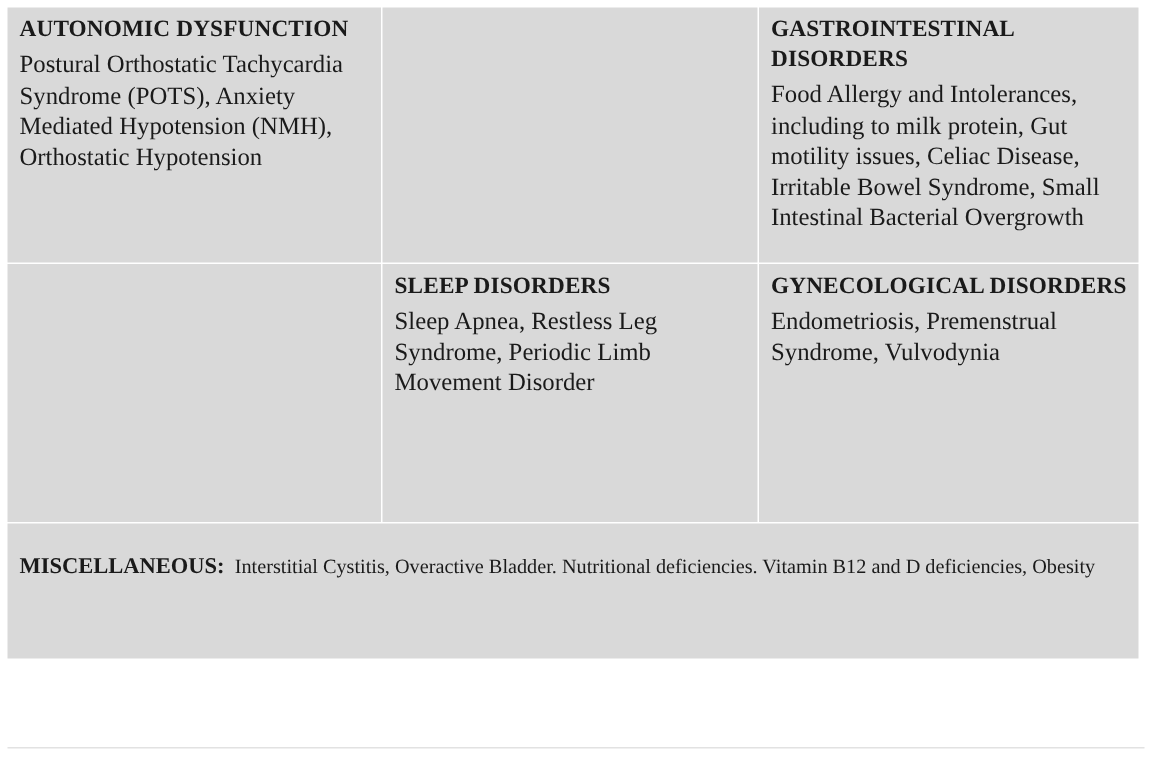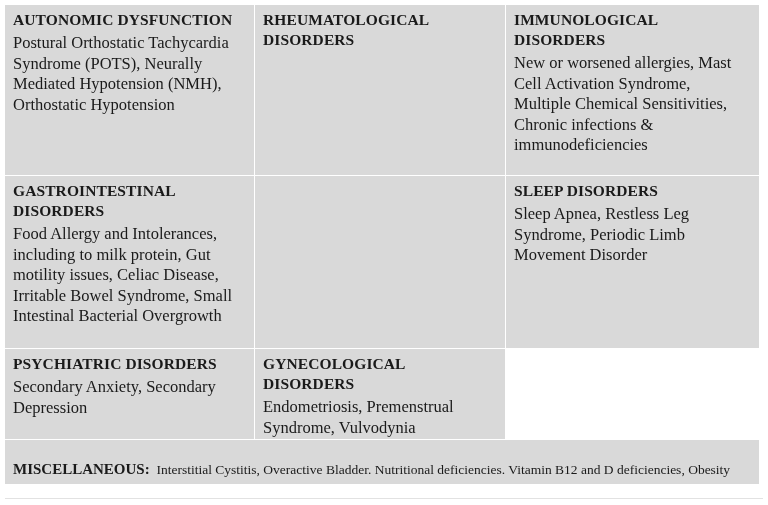--- a/index.html
+++ b/index.html
@@ -14,42 +14,33 @@
   .misc { grid-column: 1 / 4; font-size: 13.5px; line-height: 18px; padding-top: 20px; }
   .misc .mtitle { font-weight: bold; font-size: 15px; }
   .bottom-line { position: absolute; left: 5px; top: 498px; width: 758px; height: 1px; background: #e2e2e2; }
 </style>
 </head>
 <body>
 
 <div class="grid">
   <div class="cell">
     <div class="title">AUTONOMIC DYSFUNCTION</div>
-    <div class="body">Postural Orthostatic Tachycardia Syndrome (POTS), Neurally Mediated Hypotension (NMH), Orthostatic Hypotension</div>
+    <div class="body">Postural Orthostatic Tachycardia Syndrome (POTS), Anxiety Mediated Hypotension (NMH), Orthostatic Hypotension</div>
   </div>
   <div class="cell">
-    <div class="title">RHEUMATOLOGICAL DISORDERS</div>
-  </div>
-  <div class="cell">
-    <div class="title">IMMUNOLOGICAL DISORDERS</div>
-    <div class="body">New or worsened allergies, Mast Cell Activation Syndrome, Multiple Chemical Sensitivities, Chronic infections &amp; immunodeficiencies</div>
   </div>
   <div class="cell">
     <div class="title">GASTROINTESTINAL DISORDERS</div>
     <div class="body">Food Allergy and Intolerances, including to milk protein, Gut motility issues, Celiac Disease, Irritable Bowel Syndrome, Small Intestinal Bacterial Overgrowth</div>
   </div>
   <div class="cell">
   </div>
   <div class="cell">
     <div class="title">SLEEP DISORDERS</div>
     <div class="body">Sleep Apnea, Restless Leg Syndrome, Periodic Limb Movement Disorder</div>
-  </div>
-  <div class="cell">
-    <div class="title">PSYCHIATRIC DISORDERS</div>
-    <div class="body">Secondary Anxiety, Secondary Depression</div>
   </div>
   <div class="cell">
     <div class="title">GYNECOLOGICAL DISORDERS</div>
     <div class="body">Endometriosis, Premenstrual Syndrome, Vulvodynia</div>
   </div>
   <div class="cell misc">
     <span class="mtitle">MISCELLANEOUS:</span>&nbsp;
     <span>Interstitial Cystitis, Overactive Bladder. Nutritional deficiencies. Vitamin B12 and D deficiencies, Obesity</span>
   </div>
 </div>

